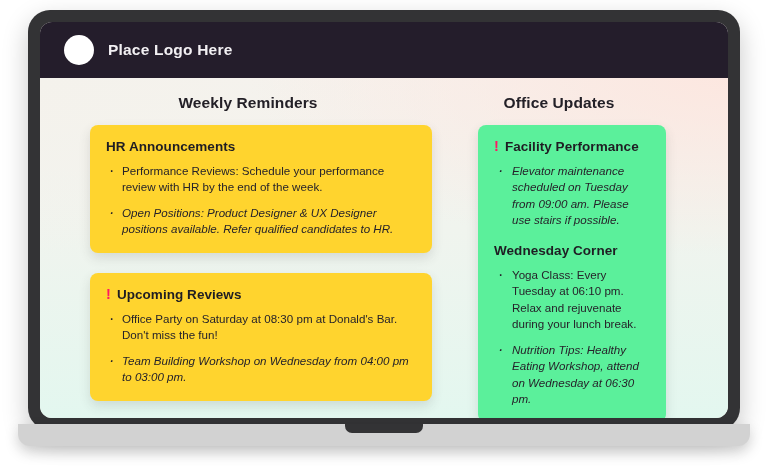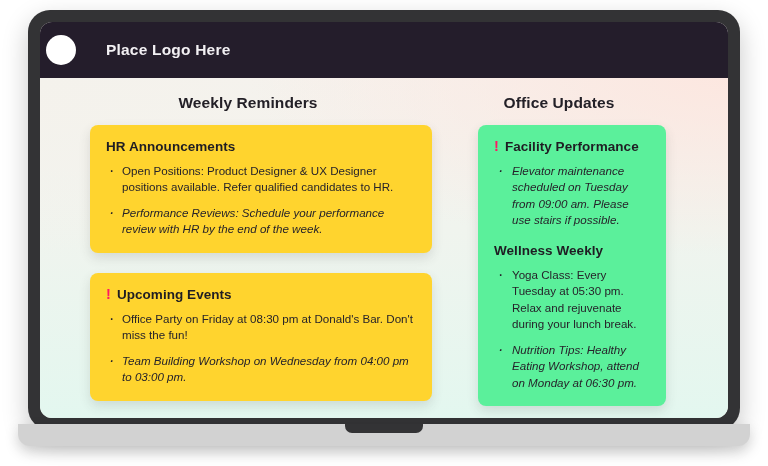--- a/index.html
+++ b/index.html
@@ -62,22 +62,22 @@
     border-radius: 0 0 7px 7px;
   }
 
   
   .topbar {
     position: relative;
     height: 56px;
     background: #241d2b;
     display: flex;
     align-items: center;
-    padding-left: 6px;
-    gap: 30px;
+    padding-left: 24px;
+    gap: 14px;
   }
   .logo-circle {
     width: 30px;
     height: 30px;
     border-radius: 50%;
     background: #ffffff;
     flex: 0 0 auto;
   }
   .logo-text {
     color: #f2f0f3;
@@ -182,56 +182,56 @@
       <div class="page-body">
 
         <div class="col-left">
           <div class="section-title">Weekly Reminders</div>
 
           <div class="card card-yellow">
             <div class="card-title">
               <span>HR Announcements</span>
             </div>
             <ul class="bullets">
+              <li>Performance Reviews: Schedule your performance review with HR by the end of the week.</li>
               <li>Open Positions: Product Designer &amp; UX Designer positions available. Refer qualified candidates to HR.</li>
-              <li>Performance Reviews: Schedule your performance review with HR by the end of the week.</li>
             </ul>
           </div>
 
           <div class="card card-yellow">
             <div class="card-title">
               <span class="alert-bang">!</span>
-              <span>Upcoming Events</span>
-            </div>
-            <ul class="bullets">
-              <li>Office Party on Friday at 08:30 pm at Donald's Bar. Don't miss the fun!</li>
+              <span>Upcoming Reviews</span>
+            </div>
+            <ul class="bullets">
+              <li>Office Party on Saturday at 08:30 pm at Donald's Bar. Don't miss the fun!</li>
               <li>Team Building Workshop on Wednesday from 04:00 pm to 03:00 pm.</li>
             </ul>
           </div>
         </div>
 
         <div class="col-right">
           <div class="section-title">Office Updates</div>
 
           <div class="card card-green">
 
             <div class="card-title">
               <span class="alert-bang">!</span>
               <span>Facility Performance</span>
             </div>
             <ul class="bullets">
               <li> Elevator maintenance scheduled on Tuesday from 09:00 am. Please use stairs if possible.</li>
             </ul>
 
             <div class="card-title sub">
-              <span>Wellness Weekly</span>
-            </div>
-            <ul class="bullets">
-              <li>Yoga Class: Every Tuesday at 05:30 pm. Relax and rejuvenate during your lunch break.</li>
-              <li>Nutrition Tips: Healthy Eating Workshop, attend on Monday at 06:30 pm.</li>
+              <span>Wednesday Corner</span>
+            </div>
+            <ul class="bullets">
+              <li>Yoga Class: Every Tuesday at 06:10 pm. Relax and rejuvenate during your lunch break.</li>
+              <li>Nutrition Tips: Healthy Eating Workshop, attend on Wednesday at 06:30 pm.</li>
             </ul>
           </div>
         </div>
 
       </div>
     </div>
   </div>
 
   <div class="laptop-base">
     <div class="laptop-base-lip"></div>

